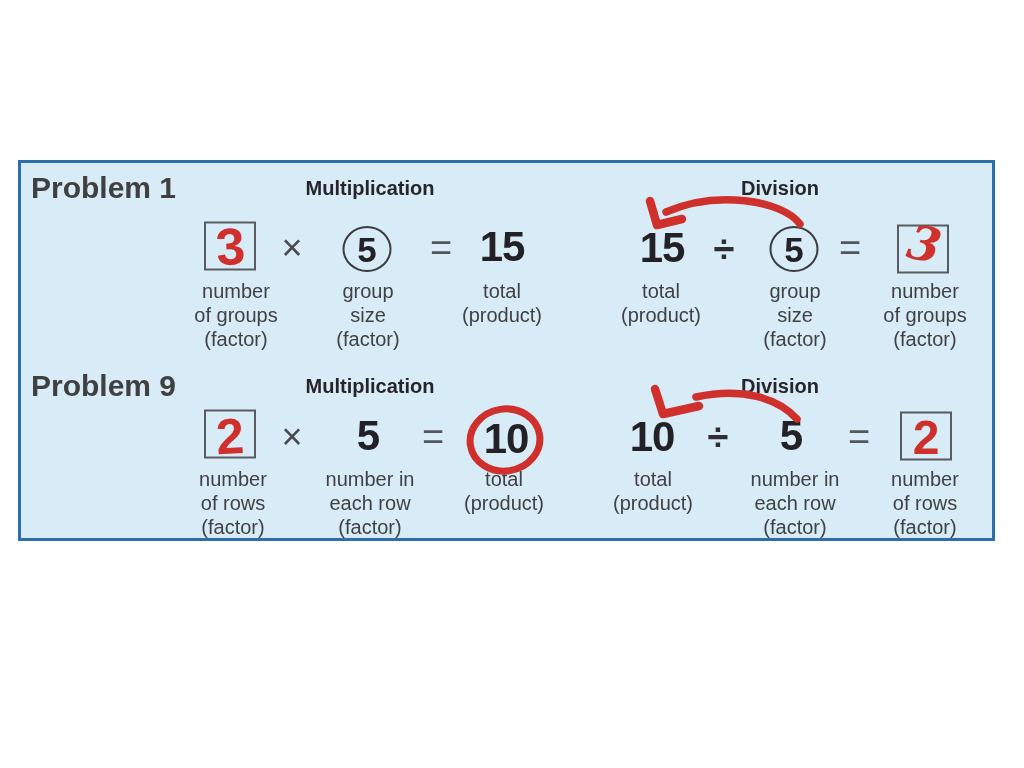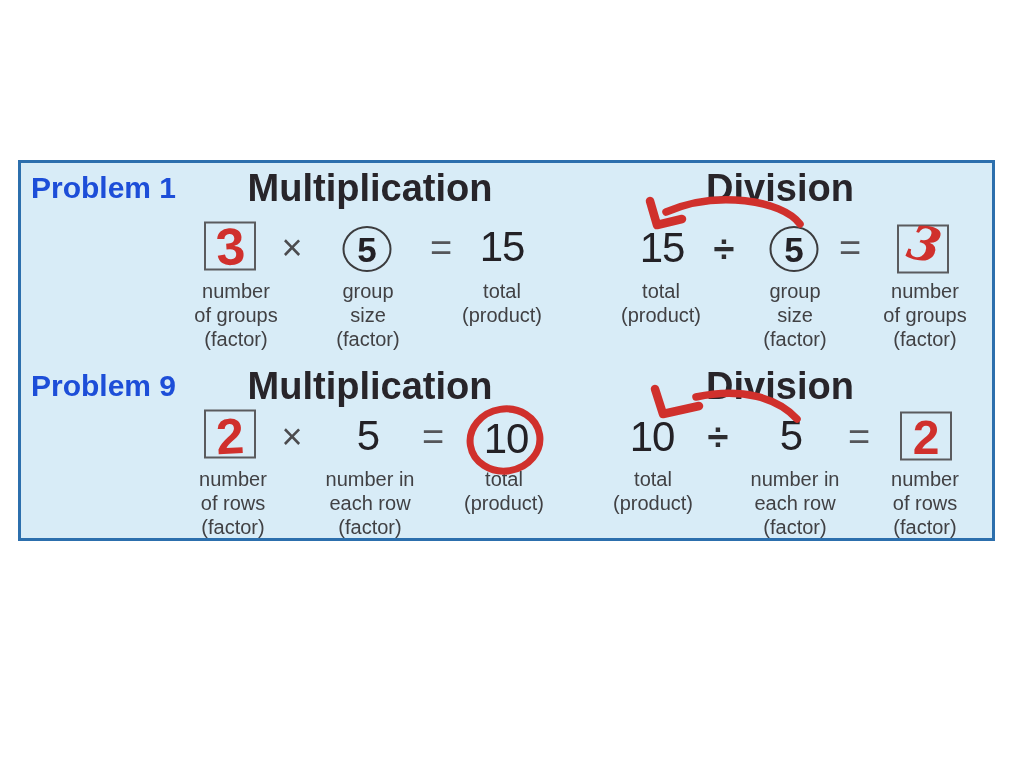--- a/index.html
+++ b/index.html
@@ -6,30 +6,30 @@
   body{
     width:1024px;height:768px;position:relative;overflow:hidden;
     background:#ffffff;
     font-family:"Liberation Sans", sans-serif;
   }
   .panel{
     position:absolute;left:18px;top:160px;width:977px;height:381px;
     box-sizing:border-box;border:3px solid #2c6fad;background:#d8ecf7;
   }
   .ptitle{
-    position:absolute;font-size:30px;font-weight:bold;color:#1d4ed8;
+    position:absolute;font-size:30px;font-weight:bold;color:#404040;
     line-height:32px;white-space:nowrap;
   }
   .heading{
     position:absolute;transform:translateX(-50%);
-    font-size:38px;font-weight:bold;color:#28252a;line-height:32px;white-space:nowrap;
+    font-size:20px;font-weight:bold;color:#28252a;line-height:32px;white-space:nowrap;
   }
   .num{
     position:absolute;transform:translate(-50%,-50%);
-    font-size:42px;font-weight:normal;color:#232126;letter-spacing:-1px;line-height:1;
+    font-size:42px;font-weight:bold;color:#232126;letter-spacing:-1px;line-height:1;
   }
   .op-x{
     position:absolute;transform:translate(-50%,-50%);
     font-size:36px;font-weight:normal;color:#4b4b4e;line-height:1;
   }
   .op-eq{
     position:absolute;transform:translate(-50%,-50%);
     font-size:38px;font-weight:normal;color:#55565a;line-height:1;
   }
   .op-div{

